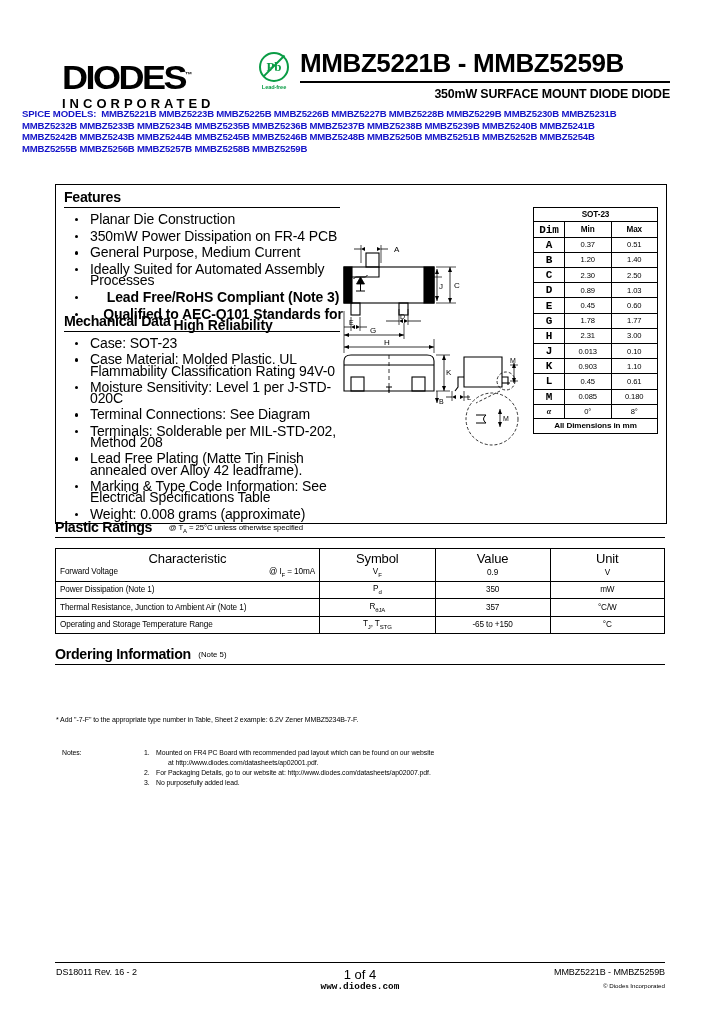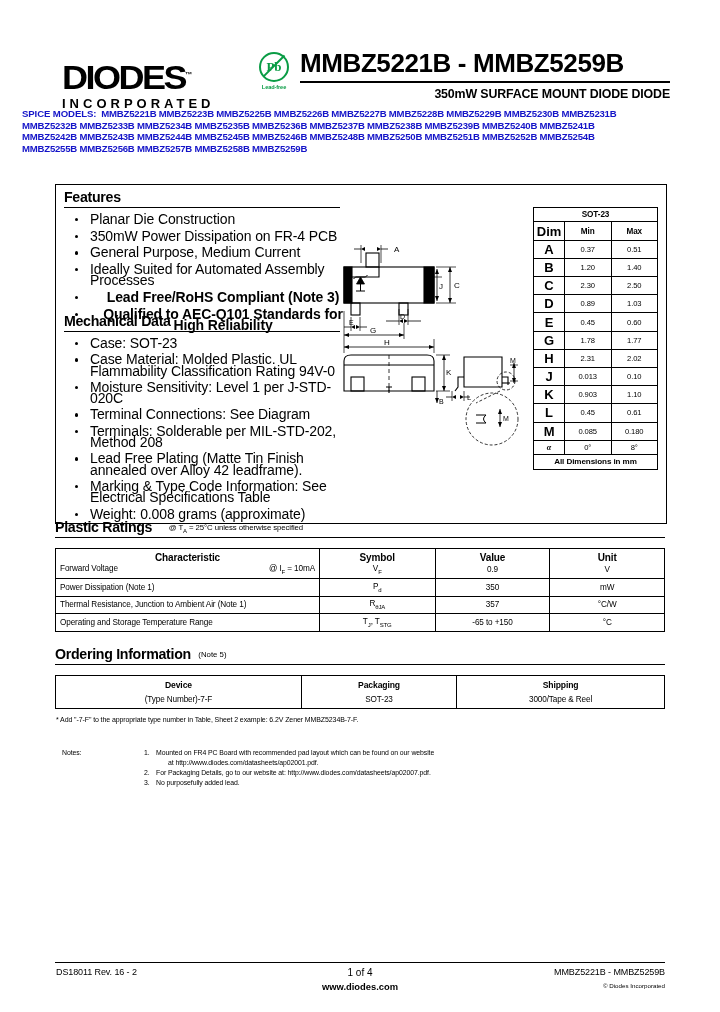--- a/index.html
+++ b/index.html
@@ -94,40 +94,40 @@
   
   .dimtab{
     position:absolute;left:477px;top:22px;width:125px;
     border-collapse:collapse;font-size:7.6px;
   }
   .dimtab td,.dimtab th{
     border:1.0px solid #000;text-align:center;padding:1.1px 0;height:11.3px;
     font-weight:normal;letter-spacing:-0.1px;
   }
   .dimtab .hd{font-weight:bold;font-size:8.2px;}
-  .dimtab .dimcol{font-weight:bold;font-size:13px;width:30px;}
+  .dimtab .dimcol{font-weight:bold;font-size:11px;width:30px;font-family:Liberation Mono, monospace;}
   .dimtab .allrow{font-weight:bold;font-size:8.1px;}
   .dimtab .sym{font-family:"Liberation Serif", serif;font-style:italic;font-size:8px;}
 
   
   .mr-head{position:absolute;left:55px;top:518px;width:610px;}
   .mr-title{font-size:14.2px;font-weight:bold;letter-spacing:-0.3px;display:inline-block;}
   .mr-cond{font-size:7.8px;display:inline-block;margin-left:12px;position:relative;top:-2px;letter-spacing:-0.1px;}
   .mr-rule{border-bottom:1.6px solid #000;width:610px;margin-top:1px;}
   table.grid{
     position:absolute;border-collapse:collapse;font-size:8.2px;
   }
   table.grid td{border:1.0px solid #000;padding:2px 4px;letter-spacing:-0.12px;}
   .mrtab{left:55px;top:548px;width:610px;}
   .mrtab td{height:12.5px;}
   .mrtab .ch{width:267px;}
   .mrtab .sy{width:111px;text-align:center;}
   .mrtab .va{width:111px;text-align:center;}
   .mrtab .un{width:111px;text-align:center;}
-  .mrtab .hdr-cell{font-weight:bold;text-align:center;font-size:10px;border-bottom:none;padding-bottom:0;}
+  .mrtab .hdr-cell{font-weight:normal;text-align:center;font-size:13px;border-bottom:none;padding-bottom:0;}
   .mrtab .sub-cell{border-top:none;padding-top:0;}
   .fv-row{display:flex;justify-content:space-between;}
   .sub{font-size:6px;vertical-align:sub;}
 
   
   .or-head{position:absolute;left:55px;top:645px;width:610px;}
   .or-title{font-size:14.2px;font-weight:bold;letter-spacing:-0.3px;display:inline-block;}
   .or-note{font-size:7.8px;display:inline-block;margin-left:3px;position:relative;top:-2px;}
   .or-rule{border-bottom:1.6px solid #000;width:610px;margin-top:1px;}
   .ortab{left:55px;top:675px;width:610px;}
@@ -145,22 +145,22 @@
   .notes .nlist{margin-left:82px;}
   .notes .nitem{position:relative;padding-left:12px;margin-bottom:0.5px;}
   .notes .nnum{position:absolute;left:0;top:0;}
   .notes .cont{padding-left:12px;}
 
   
   .foot{position:absolute;left:55px;top:962px;width:610px;}
   .foot-rule{border-bottom:1.1px solid #000;width:610px;}
   .foot-row{position:relative;height:34px;margin-top:4px;}
   .foot-l{position:absolute;left:1px;top:0;font-size:9px;letter-spacing:-0.1px;}
-  .foot-c{position:absolute;left:0;top:0;width:610px;text-align:center;font-size:10px;}
-  .foot-url{position:absolute;left:0;top:14px;width:610px;text-align:center;font-size:9.4px;font-weight:bold;color:#000;}
+  .foot-c{position:absolute;left:0;top:0;width:610px;text-align:center;font-size:13px;}
+  .foot-url{position:absolute;left:0;top:14px;width:610px;text-align:center;font-size:9.4px;font-weight:bold;color:#000;font-family:Liberation Mono, monospace;}
   .foot-r{position:absolute;right:0;top:0;text-align:right;font-size:9px;letter-spacing:-0.1px;}
   .foot-cr{position:absolute;right:0;top:15px;text-align:right;font-size:6.2px;}
 </style>
 </head>
 <body>
 
 <div class="page">
 
   <div class="hdr">
     <div class="logo-wrap">
@@ -365,21 +365,21 @@
             <td>0.60</td>
           </tr>
         <tr>
             <td class="dimcol">G</td>
             <td>1.78</td>
             <td>1.77</td>
           </tr>
         <tr>
             <td class="dimcol">H</td>
             <td>2.31</td>
-            <td>2.02</td>
+            <td>3.00</td>
           </tr>
         <tr>
             <td class="dimcol">J</td>
             <td>0.013</td>
             <td>0.10</td>
           </tr>
         <tr>
             <td class="dimcol">K</td>
             <td>0.903</td>
             <td>1.10</td>
@@ -451,34 +451,20 @@
       </tr>
     </tbody>
   </table>
 
   <div class="or-head">
     <span class="or-title">Ordering Information</span>
     <span class="or-note">(Note 5)</span>
     <div class="or-rule"></div>
   </div>
 
-  <table class="grid ortab">
-    <tbody>
-      <tr>
-        <td class="c1 hdr-cell">Device</td>
-        <td class="c2 hdr-cell">Packaging</td>
-        <td class="c3 hdr-cell">Shipping</td>
-      </tr>
-      <tr>
-        <td class="c1 sub-cell">(Type Number)-7-F</td>
-        <td class="c2 sub-cell">SOT-23</td>
-        <td class="c3 sub-cell">3000/Tape &amp; Reel</td>
-      </tr>
-    </tbody>
-  </table>
 
   <div class="ordfoot">* Add "-7-F" to the appropriate type number in Table, Sheet 2 example:  6.2V Zener    MMBZ5234B-7-F.</div>
 
   <div class="notes">
     <span class="nlabel">Notes:</span>
     <div class="nlist">
       <div class="nitem">
         <span class="nnum">1.</span>
         <span>Mounted on FR4 PC Board with recommended pad layout which can be found on our website</span>
         <div class="cont">at http://www.diodes.com/datasheets/ap02001.pdf.</div>

